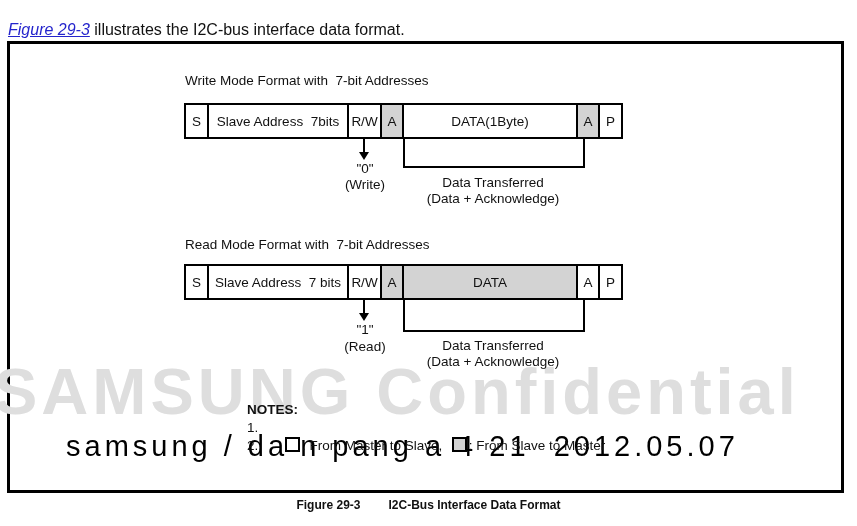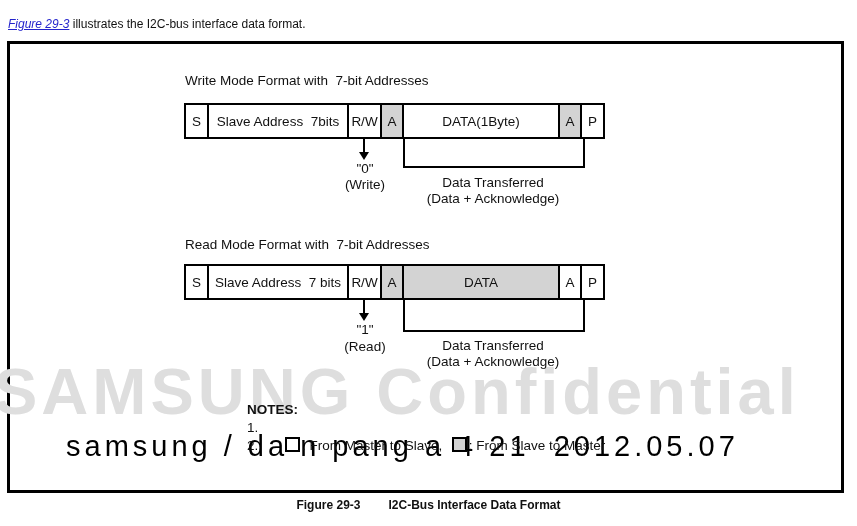--- a/index.html
+++ b/index.html
@@ -1,21 +1,21 @@
 <!DOCTYPE html>
 <html><head>
 <meta charset="utf-8">
 <style>
   html, body { margin:0; padding:0; }
   body {
     width:857px; height:526px; position:relative; overflow:hidden;
     background:#ffffff; color:#111;
     font-family:"Liberation Sans", sans-serif;
   }
-  .intro { position:absolute; left:8px; top:5px; font-size:12px; z-index:2; white-space:pre; }
+  .intro { position:absolute; left:8px; top:5px; font-size:16px; z-index:2; white-space:pre; }
   .figref { color:#2424cc; font-style:italic; text-decoration:underline; cursor:pointer; }
 
   .figure-box {
     position:absolute; left:7px; top:41px; width:831px; height:446px;
     border:3px solid #000; background:#fff;
   }
 
   
   .wm1 {
     position:absolute; left:-16px; top:310px; z-index:0;
@@ -30,21 +30,21 @@
 
   .sec-title { position:absolute; font-size:13.5px; white-space:pre; z-index:1; }
   .row { position:absolute; display:flex; z-index:1; }
   .cell {
     box-sizing:border-box; height:36px; border:2px solid #000; margin-left:-2px;
     display:flex; align-items:center; justify-content:center;
     font-size:13.5px; background:#fff; white-space:pre;
   }
   .cell:first-child { margin-left:0; }
   .cell.shaded { background:#d3d3d3; }
-  .w-s{width:25px}.w-addr{width:142px}.w-rw{width:35px}.w-a{width:24px}.w-data{width:158px}.w-p{width:25px}
+  .w-s{width:25px}.w-addr{width:142px}.w-rw{width:35px}.w-a{width:24px}.w-data{width:176px}.w-p{width:25px}
 
   .arrow-line { position:absolute; width:2px; background:#000; z-index:1; }
   .arrow-head { position:absolute; width:0; height:0; z-index:1;
     border-left:5px solid transparent; border-right:5px solid transparent; border-top:8px solid #000; }
   .center-label { position:absolute; transform:translateX(-50%); font-size:13.5px; text-align:center; z-index:1; white-space:pre; }
   .bracket { position:absolute; border:2px solid #000; border-top:none; z-index:1; }
 
   .notes { position:absolute; left:237px; top:358px; font-size:13.5px; z-index:1; }
   .notes-heading { font-weight:bold; margin-bottom:3px; }
   .note-row { display:flex; align-items:baseline; margin-top:2px; white-space:pre; }

